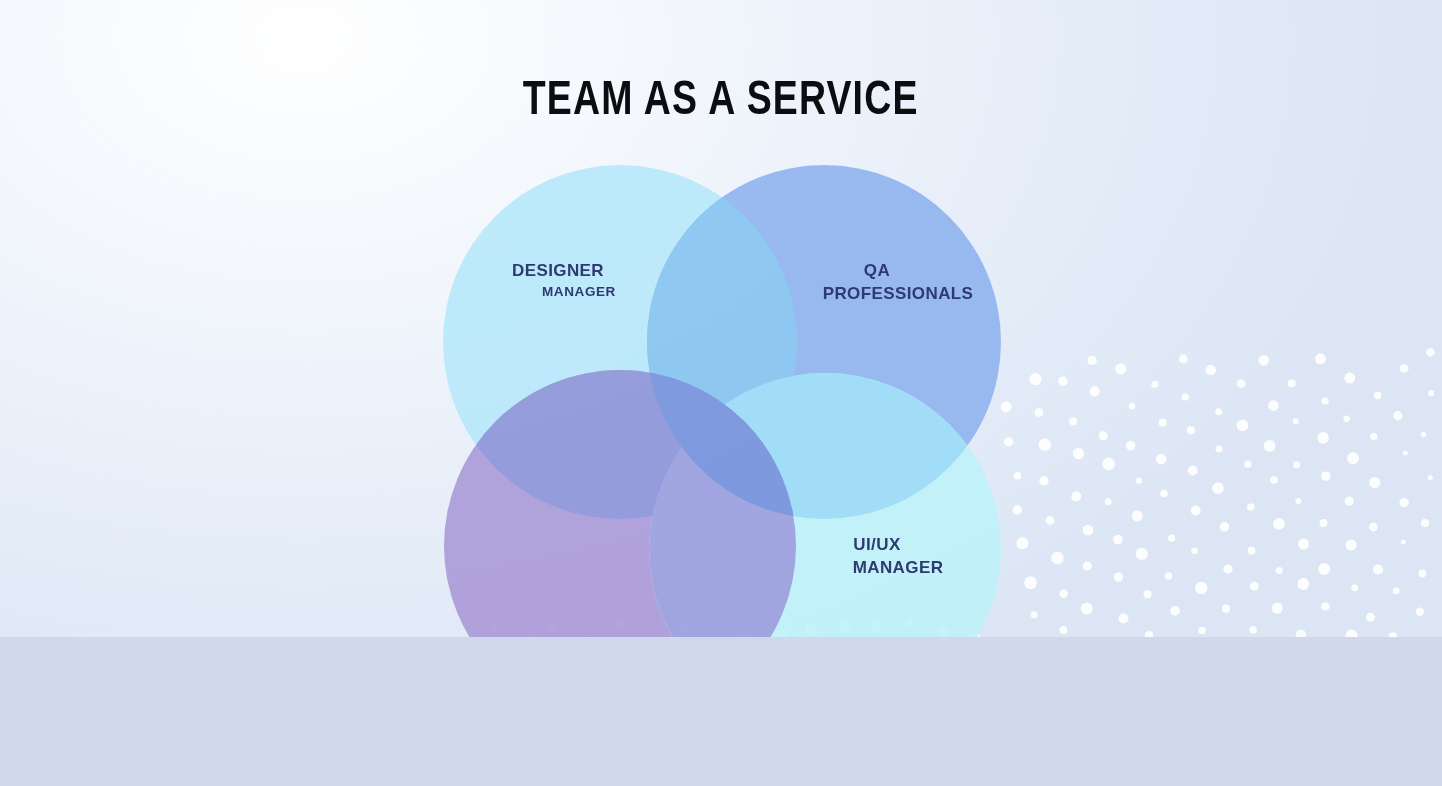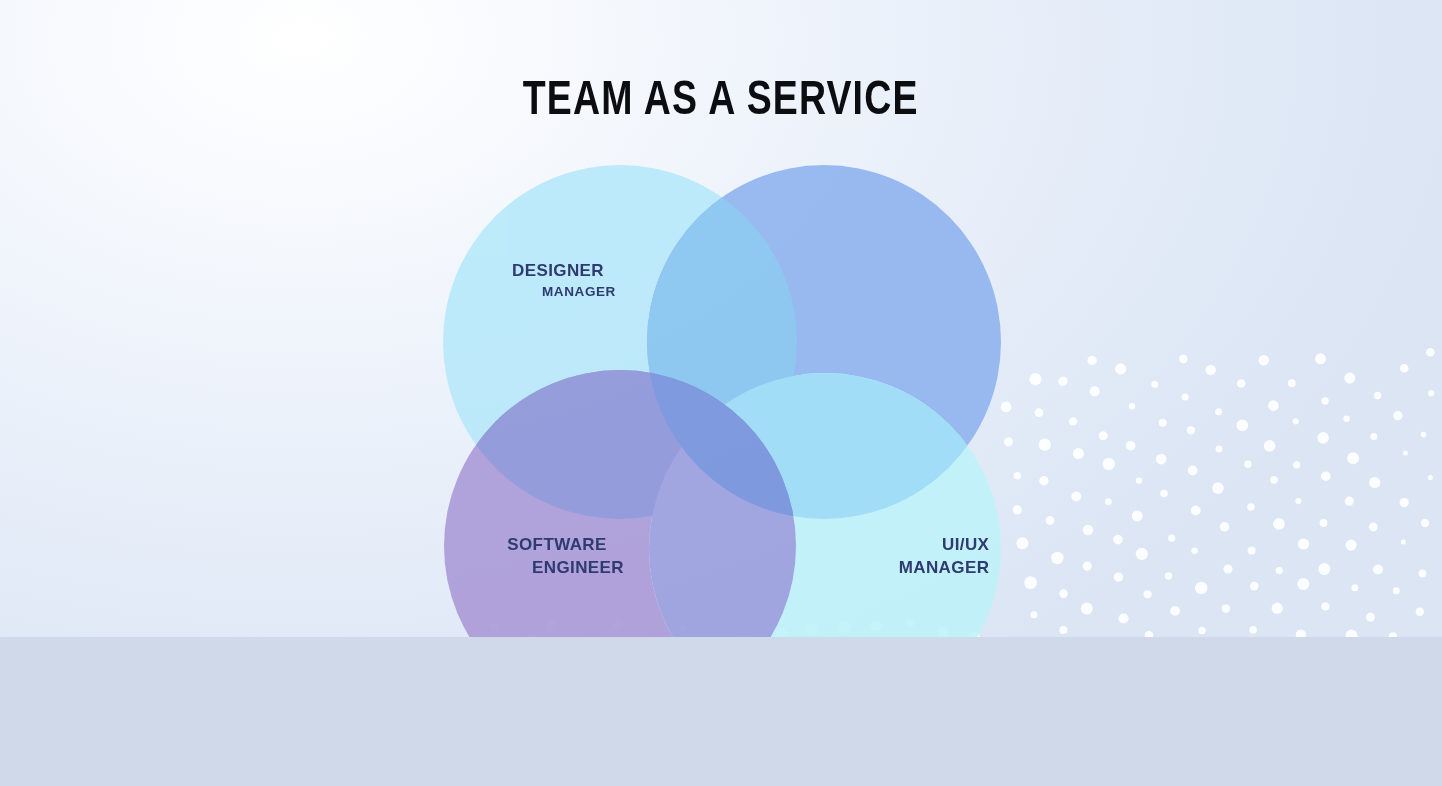--- a/index.html
+++ b/index.html
@@ -333,24 +333,24 @@
       </g>
     </svg>
 
   <h1 class="page-title" style="color: rgb(12, 13, 16);"><span class="squeeze">TEAM AS A SERVICE</span></h1>
 
   <div class="circle-label small-line2" id="label-0" style="left: 558px; top: 280px; color: rgb(46, 58, 112);">
     <span class="line1">DESIGNER</span>
     <span class="line2">MANAGER</span>
   </div>
 
-
-  <div class="circle-label" id="label-2" style="left: 557px; top: 557px; color: rgb(46, 58, 112);">
-    <span class="line1">SOFTWARE</span>
-    <span class="line2">ENGINEER</span>
+  <div class="circle-label" id="label-1" style="left: 877px; top: 283px; color: rgb(46, 58, 112);">
+    <span class="line1">QA</span>
+    <span class="line2">PROFESSIONALS</span>
   </div>
 
-  <div class="circle-label" id="label-3" style="left: 923px; top: 557px; color: rgb(46, 58, 112); text-align: right;">
+
+  <div class="circle-label" id="label-3" style="left: 877px; top: 557px; color: rgb(46, 58, 112);">
     <span class="line1">UI/UX</span>
     <span class="line2">MANAGER</span>
   </div>
 
 </div>
 
 </body></html>

